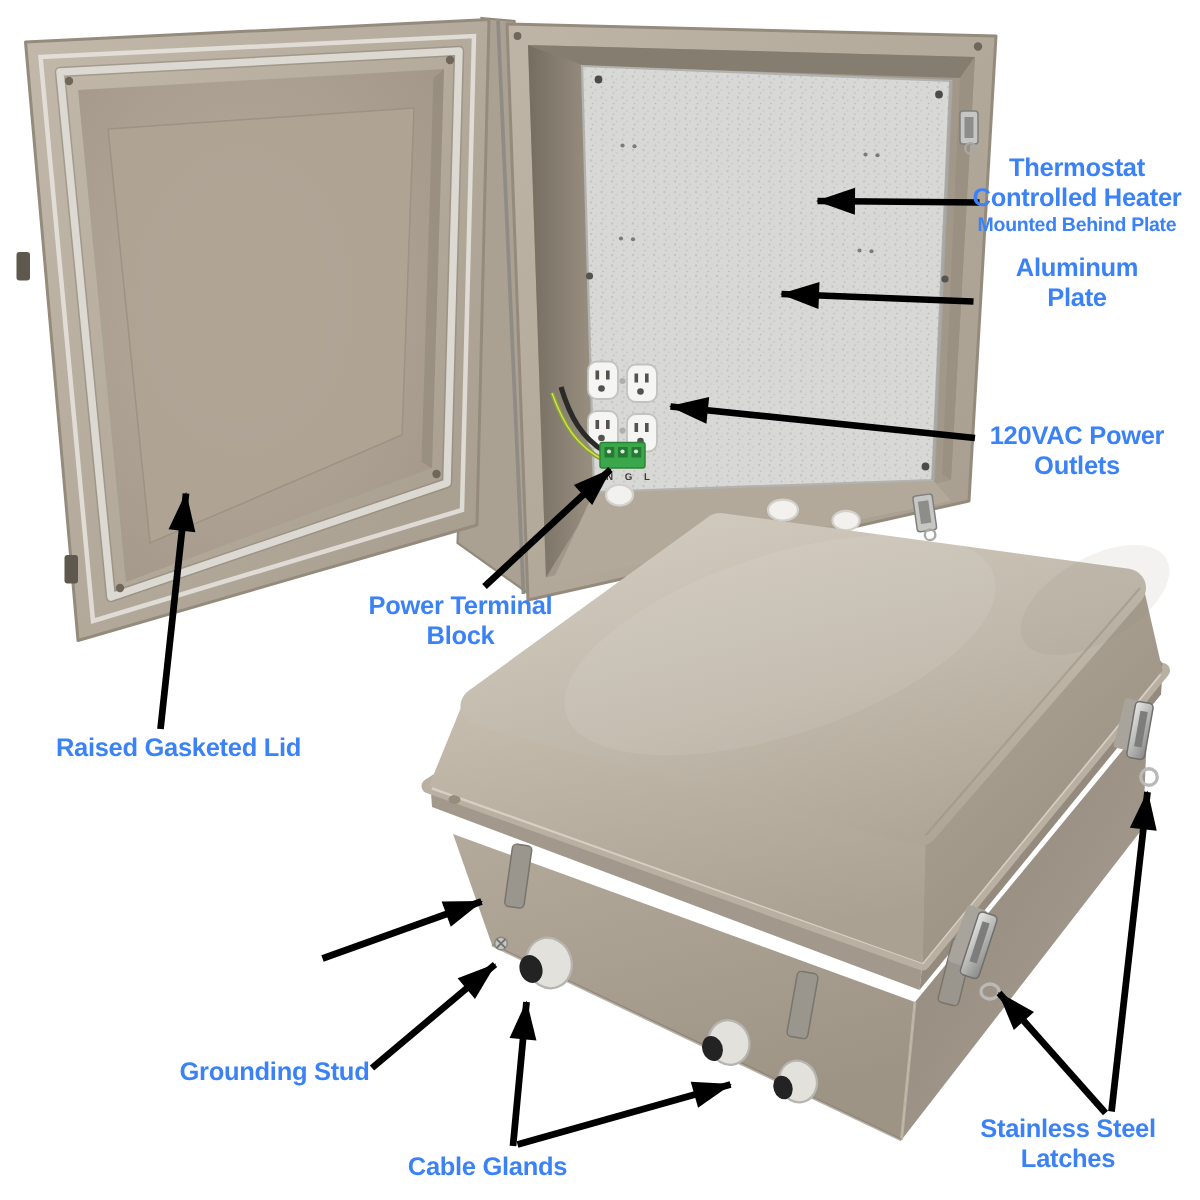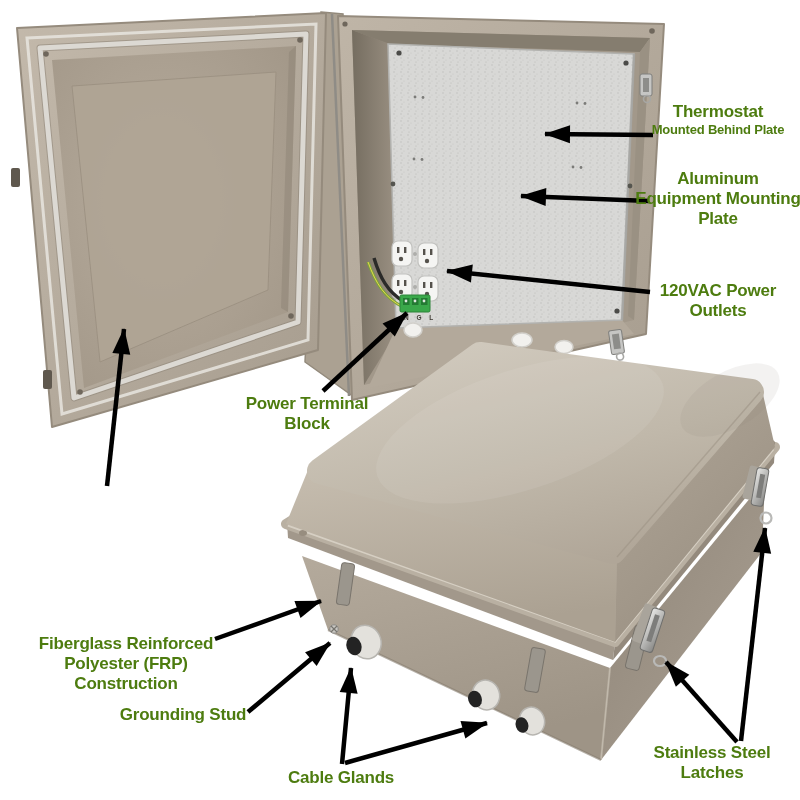--- a/index.html
+++ b/index.html
@@ -3,21 +3,21 @@
 <meta charset="utf-8">
 <style>
   html,body{margin:0;padding:0;background:#ffffff;}
   #canvas{
     position:relative;width:800px;height:800px;background:#ffffff;overflow:hidden;
     font-family:"Liberation Sans", sans-serif;
   }
   #art{position:absolute;left:0;top:0;}
   .lbl{
     position:absolute;transform:translateX(-50%);text-align:center;
-    color:#4d7c0f;font-weight:bold;font-size:17px;line-height:20px;
+    color:#3b82f6;font-weight:bold;font-size:17px;line-height:20px;
     white-space:nowrap;letter-spacing:-0.2px;
   }
   .lbl .sub{font-size:13px;line-height:15px;}
 </style>
 </head>
 <body>
 
 <div id="canvas">
 
 <svg id="art" width="800" height="800" viewBox="0 0 800 800">
@@ -261,53 +261,49 @@
     <line x1="248" y1="712" x2="330" y2="643" marker-end="url(#ah)"></line>
     <line x1="342" y1="764" x2="351" y2="668" marker-end="url(#ah)"></line>
     <line x1="345" y1="763" x2="487" y2="723" marker-end="url(#ah)"></line>
     <line x1="741" y1="741" x2="765" y2="528" marker-end="url(#ah)"></line>
     <line x1="737" y1="742" x2="666" y2="662" marker-end="url(#ah)"></line>
   </g>
 </svg>
 
 <div class="lbl" style="left:718px;top:102px">
   <div>Thermostat</div>
+  <div>Controlled Heater</div>
   <div class="sub">Mounted Behind Plate</div>
 </div>
 
 <div class="lbl" style="left:718px;top:169px">
   <div>Aluminum</div>
-  <div>Equipment Mounting</div>
   <div>Plate</div>
 </div>
 
 <div class="lbl" style="left:718px;top:281px">
   <div>120VAC Power</div>
   <div>Outlets</div>
 </div>
 
 <div class="lbl" style="left:307px;top:394px">
   <div>Power Terminal</div>
   <div>Block</div>
 </div>
 
 <div class="lbl" style="left:119px;top:489px">
-</div>
-
-<div class="lbl" style="left:126px;top:634px">
-  <div>Fiberglass Reinforced</div>
-  <div>Polyester (FRP)</div>
-  <div>Construction</div>
-</div>
+  <div>Raised Gasketed Lid</div>
+</div>
+
 
 <div class="lbl" style="left:183px;top:705px">
   <div>Grounding Stud</div>
 </div>
 
-<div class="lbl" style="left:341px;top:768px">
+<div class="lbl" style="left:325px;top:768px">
   <div>Cable Glands</div>
 </div>
 
 <div class="lbl" style="left:712px;top:743px">
   <div>Stainless Steel</div>
   <div>Latches</div>
 </div>
 
 </div>
 

